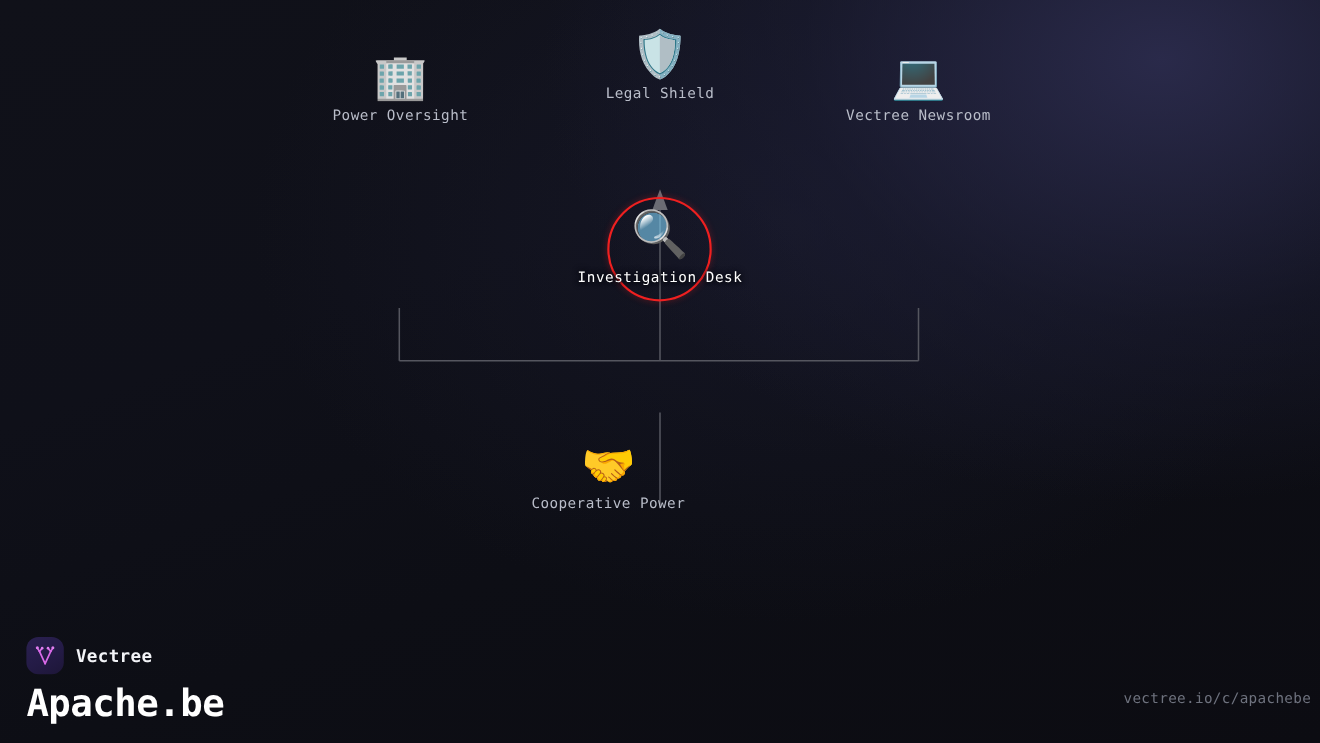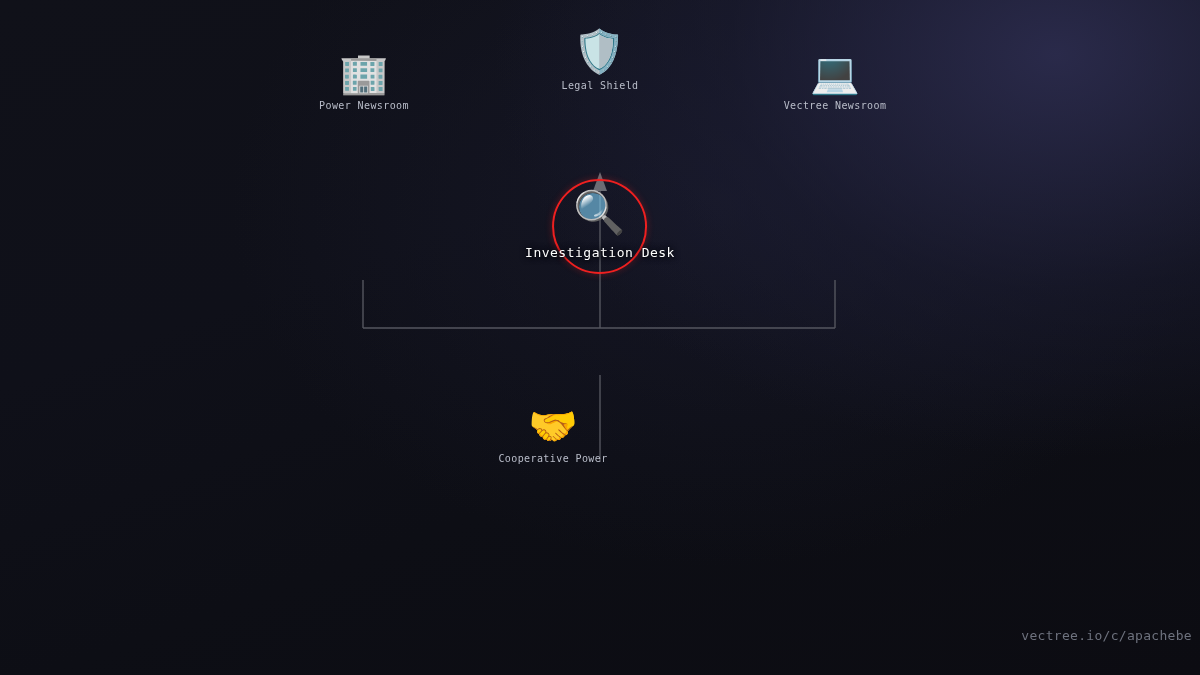--- a/index.html
+++ b/index.html
@@ -35,21 +35,21 @@
     white-space:nowrap;
   }
   .node-icon {
     font-family:"DejaVu Sans", sans-serif;
     line-height:1;
     display:block;
     text-align:center;
   }
   .node-label {
     font-family:"DejaVu Sans Mono", monospace;
-    font-size:10px;
+    font-size:13px;
     letter-spacing:0.4px;
     color:#b9bdc9;
     text-align:center;
     margin-top:7px;
   }
 
   
   .node.focus .ring {
     position:absolute;
     left:50%; top:50%;
@@ -121,21 +121,21 @@
 
       <path d="M600,190 L600,328" stroke="#55565f" stroke-width="1.4" fill="none"></path>
 
       <path d="M600,375 L600,462" stroke="#55565f" stroke-width="1.4" fill="none"></path>
 
       <polygon points="600,172 607,191 593,191" fill="#6b6c74"></polygon>
     </svg>
 
     <div class="node" style="left:364px; top:82px;">
       <span class="node-icon" style="font-size:40px;">🏢</span>
-      <span class="node-label">Power Newsroom</span>
+      <span class="node-label">Power Oversight</span>
     </div>
 
     <div class="node" style="left:600px; top:61px;">
       <span class="node-icon" style="font-size:42px;">🛡️</span>
       <span class="node-label">Legal Shield</span>
     </div>
 
     <div class="node" style="left:835px; top:82px;">
       <span class="node-icon" style="font-size:40px;">💻</span>
       <span class="node-label">Vectree Newsroom</span>
@@ -148,17 +148,39 @@
     </div>
 
     <div class="node" style="left:553px; top:435px;">
       <span class="node-icon" style="font-size:40px;">🤝</span>
       <span class="node-label">Cooperative Power</span>
     </div>
 
   </div>
 
   <div id="brand">
+    <div id="brand-row">
+      <span id="brand-logo">
+        <svg width="22" height="22" viewBox="0 0 24 24" xmlns="http://www.w3.org/2000/svg">
+          <g stroke="#d96ae8" stroke-width="1.7" stroke-linecap="round" fill="none">
+            <path d="M12 20 L6.4 7.8"></path>
+            <path d="M12 20 L17.6 7.8"></path>
+            <path d="M6.4 7.8 L4.3 4.6"></path>
+            <path d="M6.4 7.8 L8.9 4.9"></path>
+            <path d="M17.6 7.8 L19.7 4.6"></path>
+            <path d="M17.6 7.8 L15.1 4.9"></path>
+          </g>
+          <g fill="#e07ef0">
+            <circle cx="4.3" cy="4.3" r="1.5"></circle>
+            <circle cx="9.1" cy="4.6" r="1.3"></circle>
+            <circle cx="19.7" cy="4.3" r="1.5"></circle>
+            <circle cx="14.9" cy="4.6" r="1.3"></circle>
+          </g>
+        </svg>
+      </span>
+      <span id="brand-name">Vectree</span>
+    </div>
+    <div id="brand-title">Apache.be</div>
   </div>
 
   <div id="watermark">vectree.io/c/apachebe</div>
 
 </div>
 
 </body></html>

